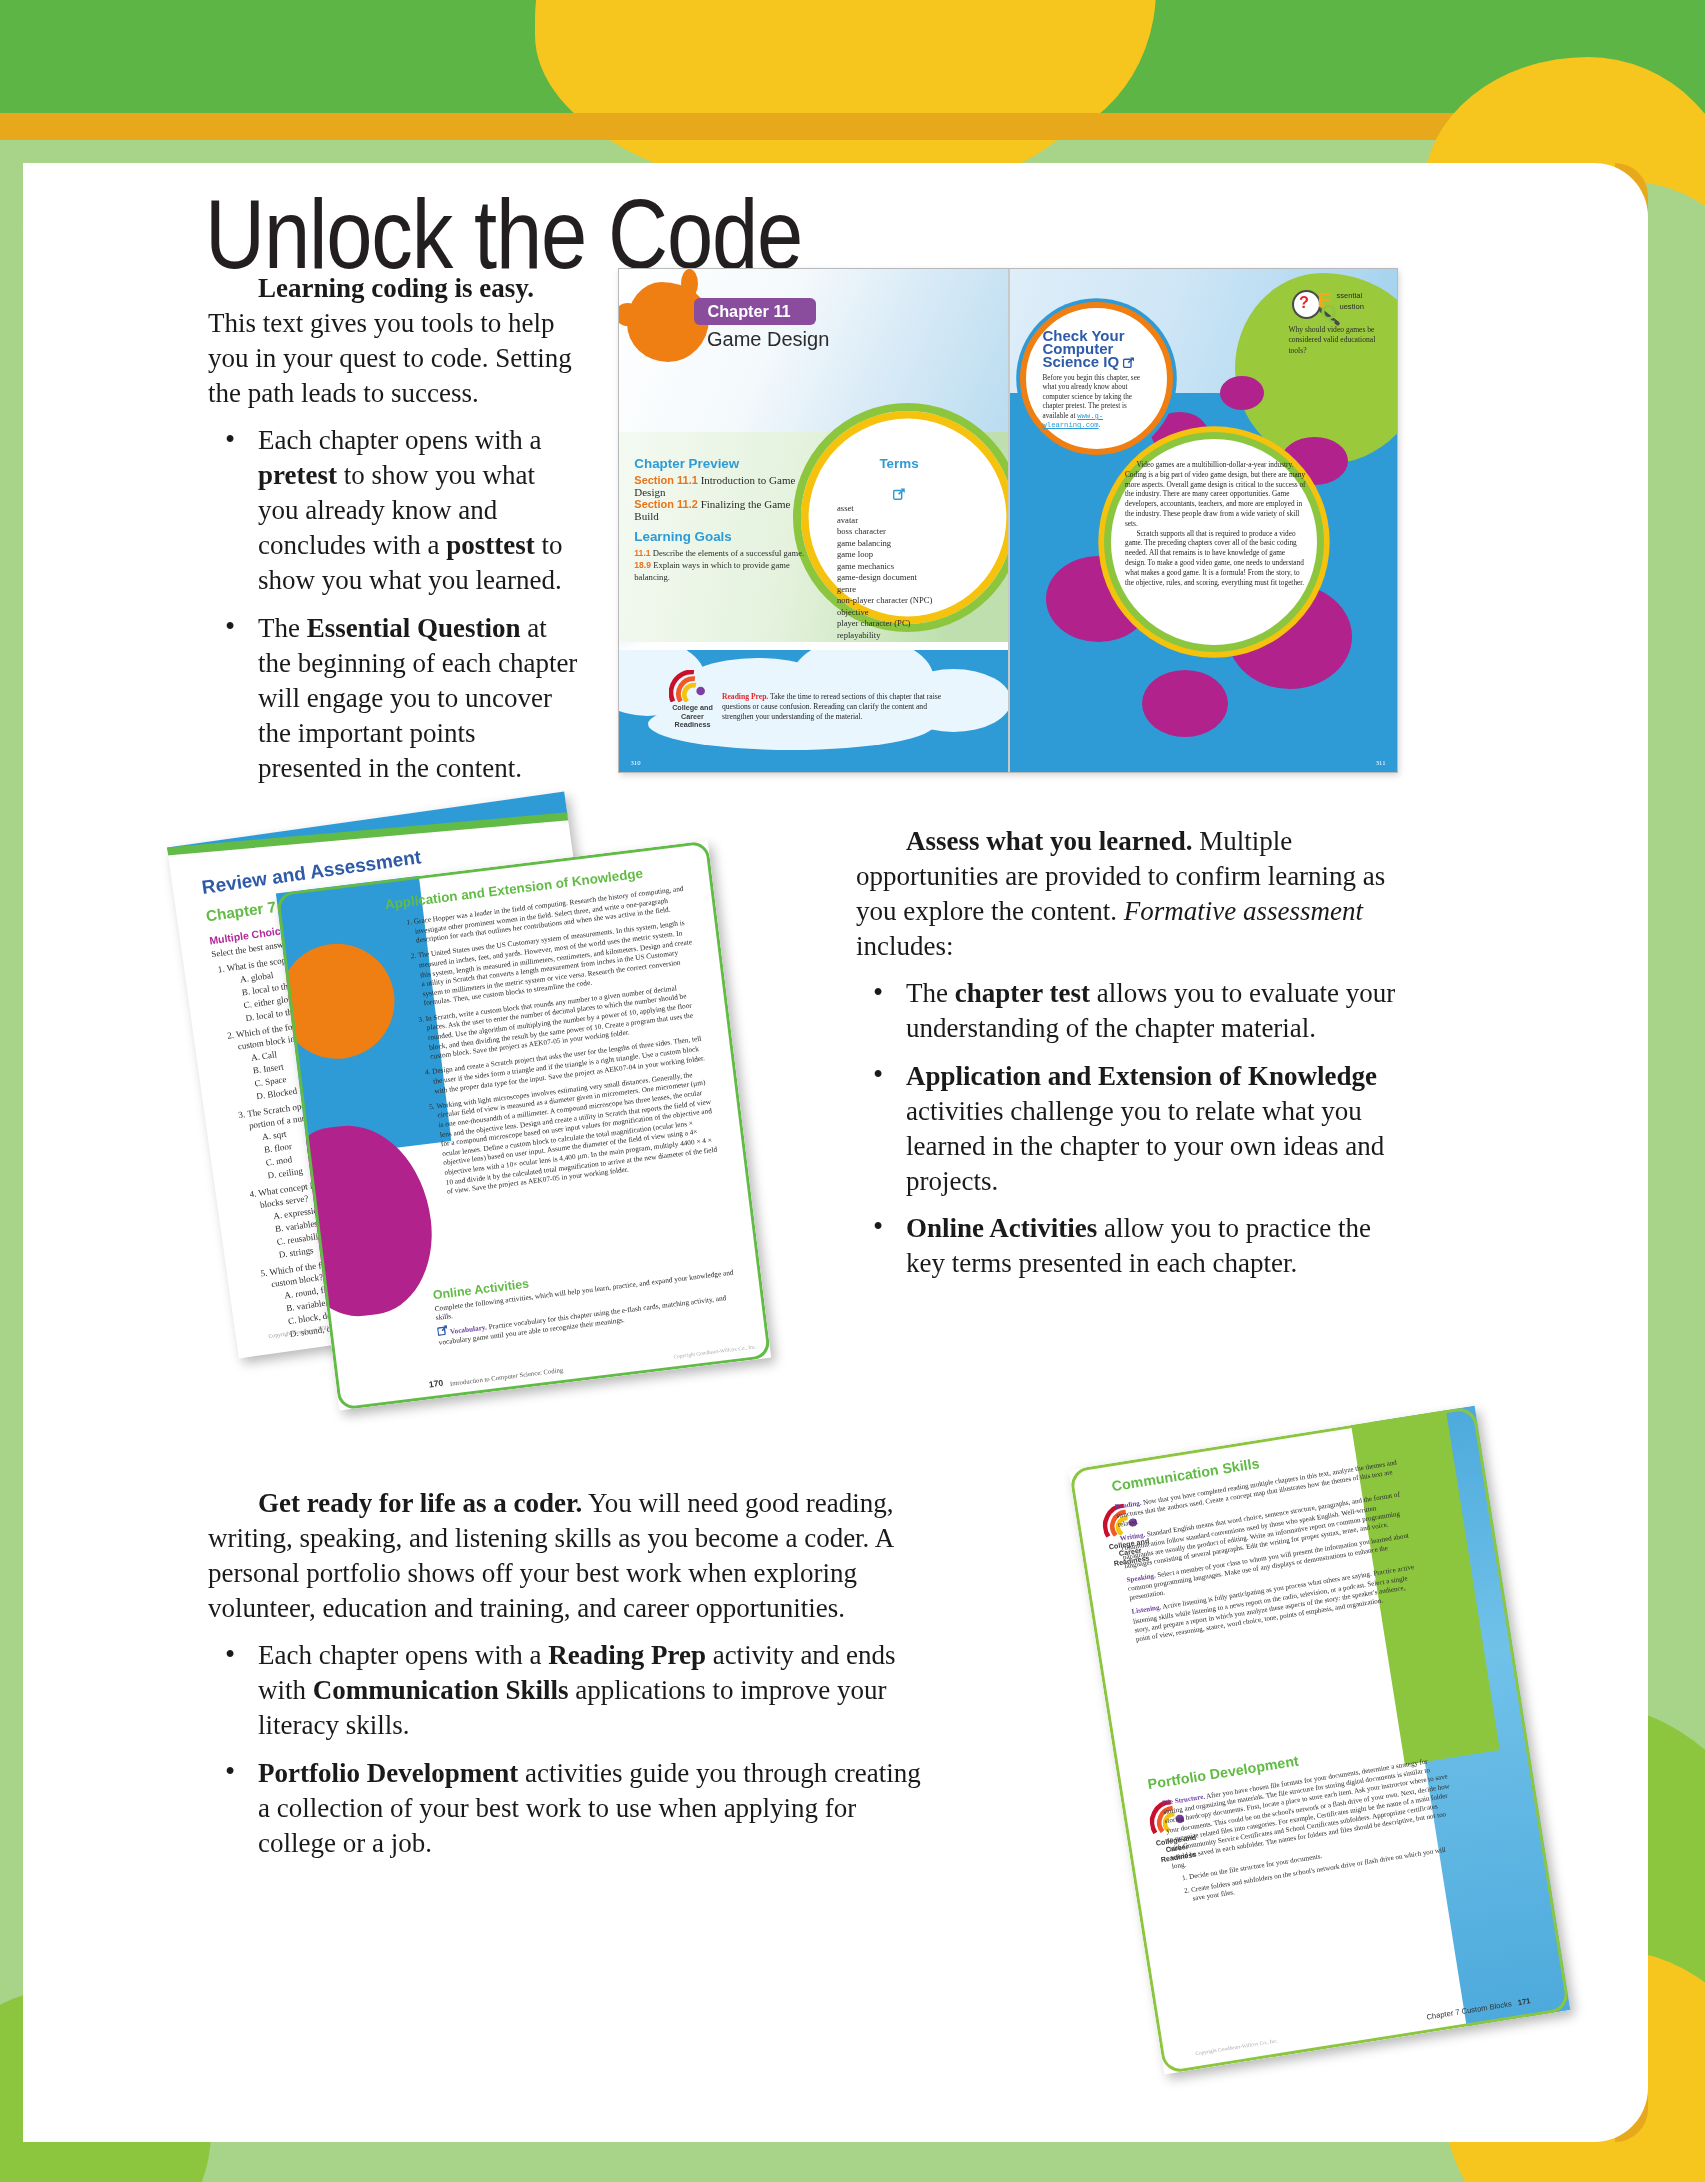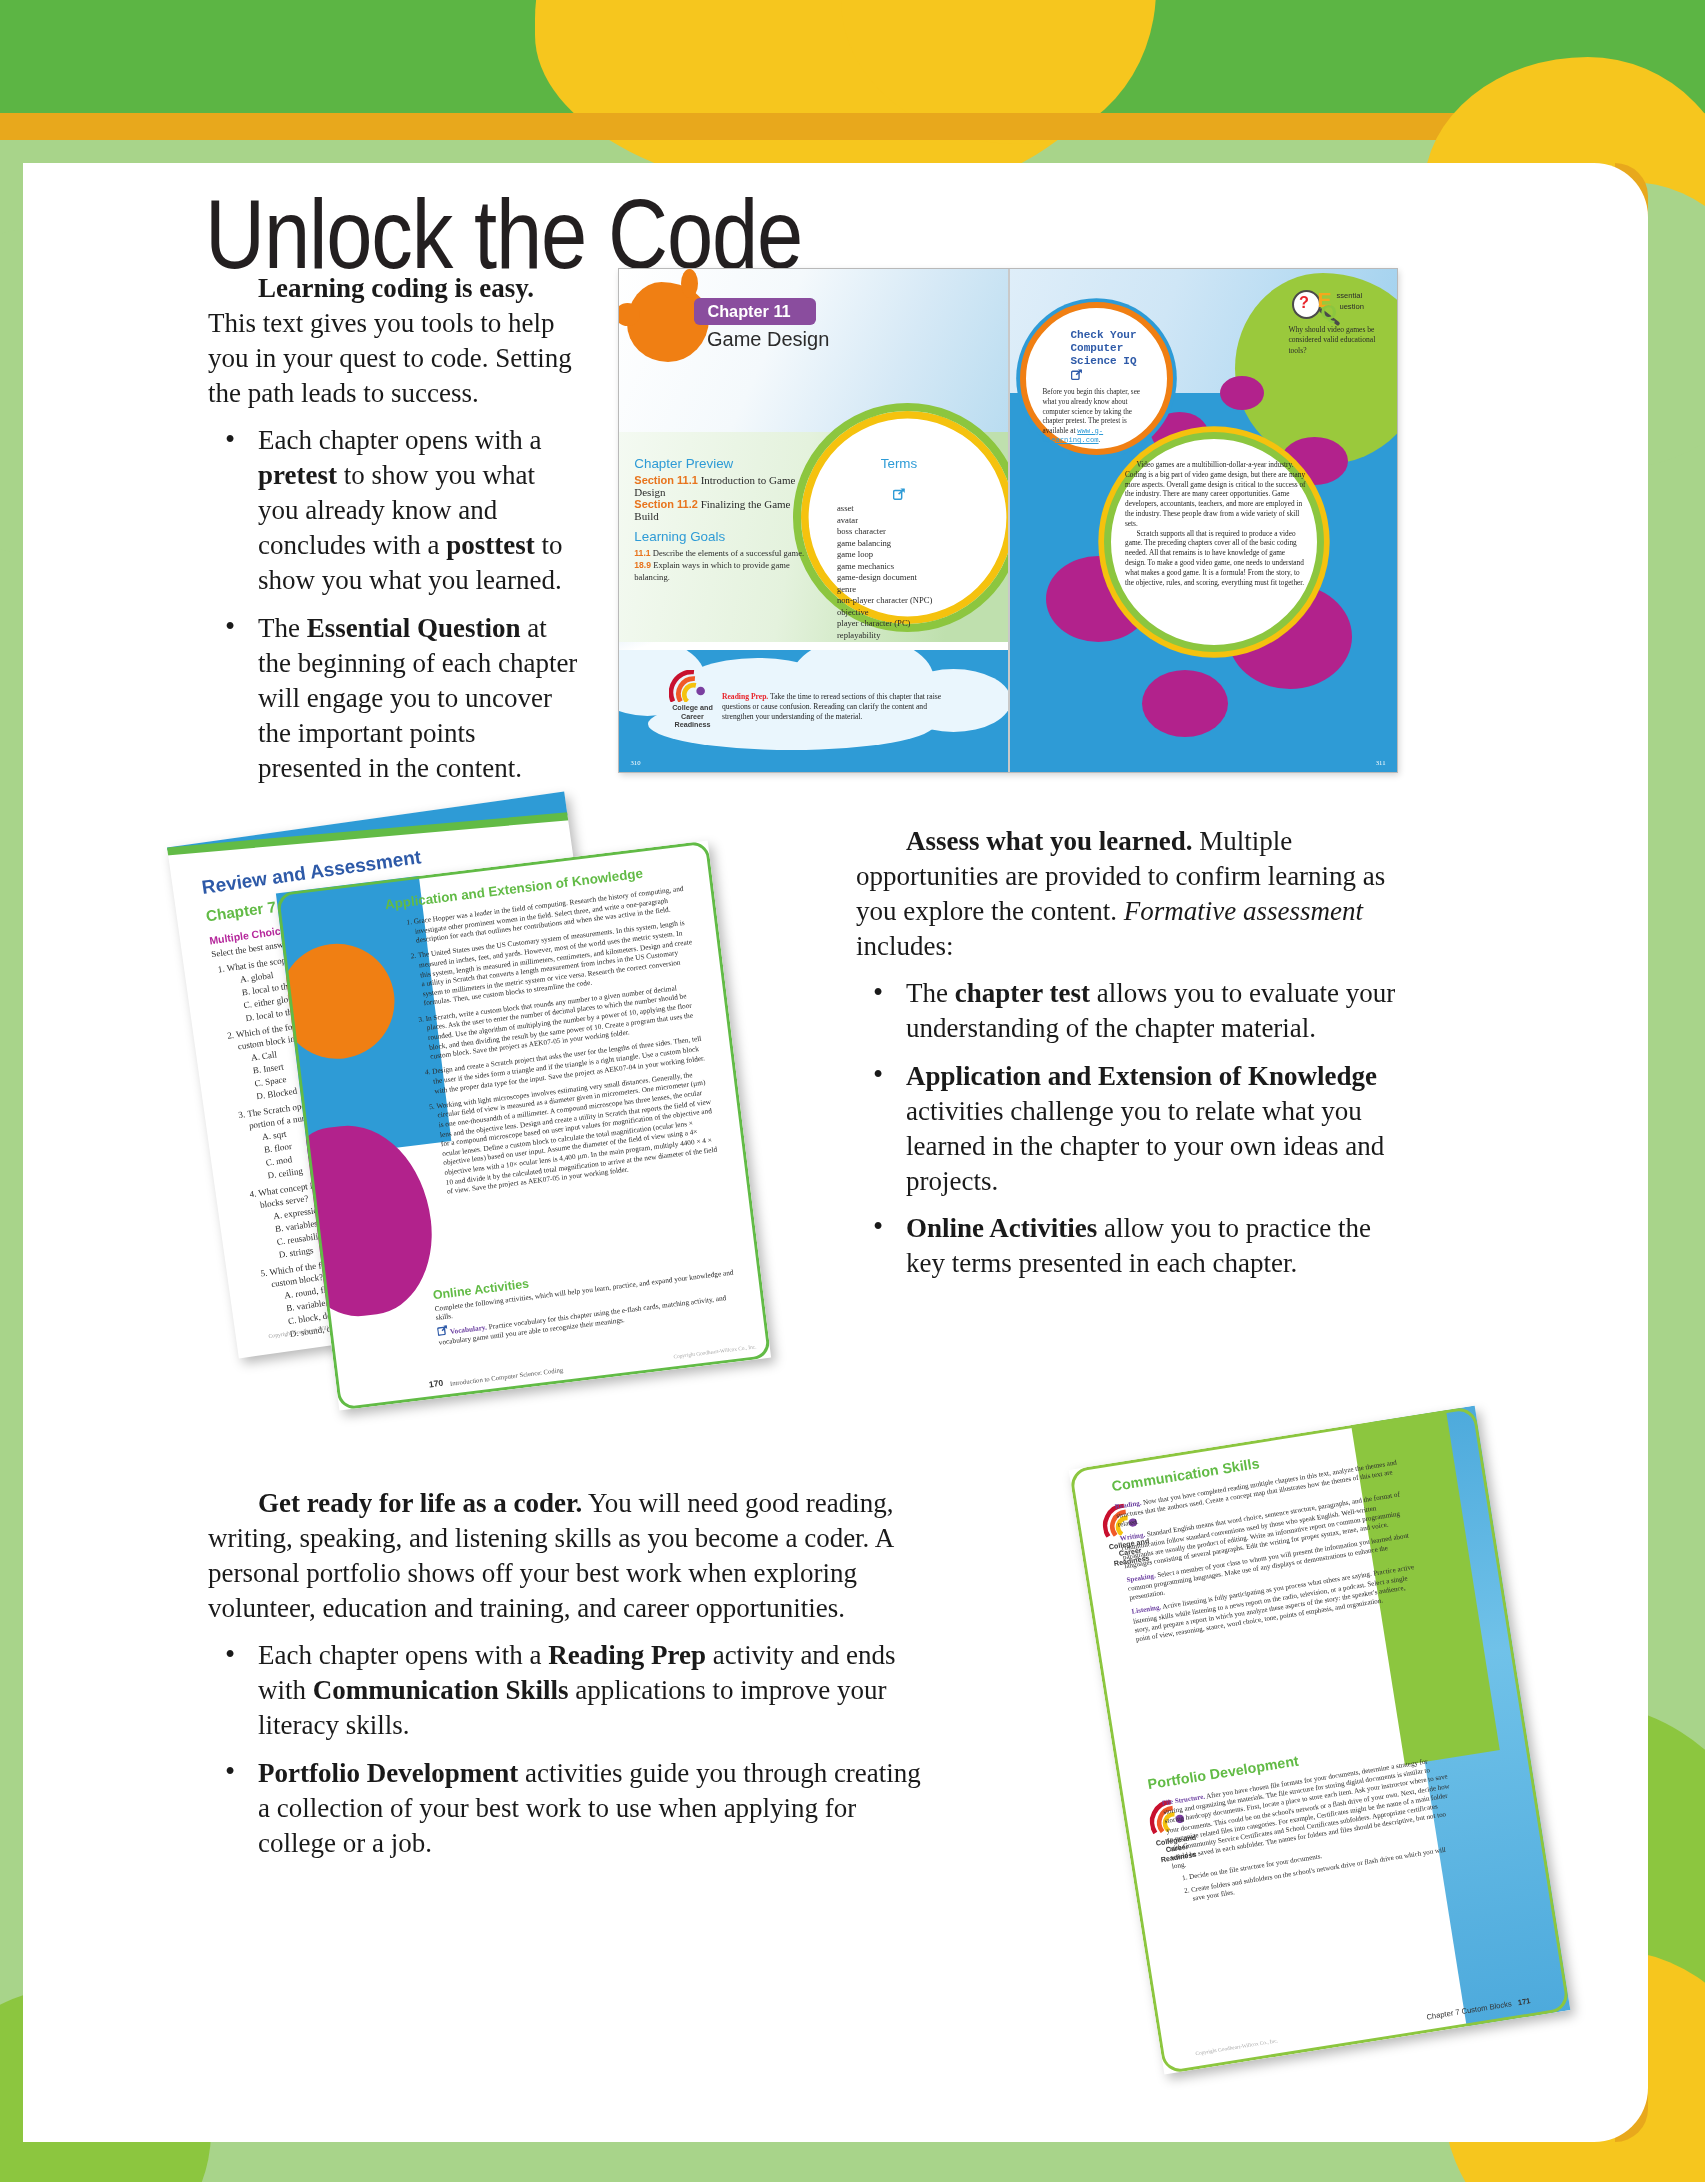--- a/index.html
+++ b/index.html
@@ -139,21 +139,21 @@
     position:absolute; left:0; top:163px; width:100%; height:210px;
     background:linear-gradient(100deg,#f4faf2 0%,#e4f2dd 45%,#bfe0ae 85%);
   }
   .sp-ring-left{
     position:absolute; left:174px; top:134px; width:229px; height:229px; border-radius:50%;
     border:8.6px solid #8cc63f; box-shadow:0 0 0 7.6px #f5c20e inset;
     background:#fff; z-index:12;
   }
   .sp-preview { position:absolute; left:15.3px; top:187px; width:174px; z-index:14;}
   .sp-h {
-    font-family:"Liberation Sans", sans-serif; font-weight:normal;
+    font-family:"Liberation Sans", sans-serif; font-weight:bold;
     color:#2e9bd6; font-size:13.4px; margin-bottom:2.9px;
   }
   .sp-sec { font-size:11px; line-height:12px; color:#2b2b2b; }
   .sp-sec .num { color:#e8741d; font-weight:bold; font-family:"Liberation Sans",sans-serif; }
   .sp-goal { font-size:8.6px; line-height:12px; color:#2b2b2b; }
   .sp-goal .num { color:#e8741d; font-weight:bold; font-family:"Liberation Sans",sans-serif; }
   .sp-terms { position:absolute; left:218px; top:187px; width:124px; z-index:16; }
   .sp-terms .sp-h { display:flex; align-items:center; gap:17px;flex-direction:column; }
   .sp-term-list { font-size:8.6px; line-height:11.5px; color:#2b2b2b; }
   .sp-blue-bottom{
@@ -178,21 +178,21 @@
   
   .sp-right{ position:absolute; left:50%; top:0; width:50%; height:100%; overflow:hidden; background:#2e9bd6; }
   .sp-r-top{ position:absolute; left:0; top:0; width:100%; height:124px;
     background:linear-gradient(110deg,#dfeef9 0%,#cfe6f6 40%,#9fd0ee 100%); }
   .sp-iq-circle{
     position:absolute; left:11.5px; top:32.5px; width:153px; height:153px; border-radius:50%;
     background:#fff; border:6.7px solid #f07f13; z-index:18;
     box-shadow:0 0 0 3.8px #2e9bd6;
   }
   .sp-iq-inner{ padding:21px 15.3px 0 17px; }
-  .sp-iq-h{ font-family:Liberation Mono, monospace; font-weight:bold; color:#2e5aa8; font-size:11px; line-height:13.4px;margin-left:28px;}
+  .sp-iq-h{ font-family:Liberation Sans, sans-serif; font-weight:bold; color:#2e5aa8; font-size:15px; line-height:13.4px;}
   .sp-iq-b{ font-size:7.2px; line-height:9.6px; color:#2b2b2b; margin-top:4.8px;}
   .sp-iq-b a{ color:#2e9bd6;font-family:Liberation Mono, monospace; }
   .sp-eq{ position:absolute; right:9.6px; top:21px; width:99px; z-index:18; }
   .sp-eq-h{ position:relative; height:31px; }
   .sp-eq-mag{
     position:absolute; left:3.8px; top:0; width:29px; height:29px; border-radius:50%;
     background:#fff; border:2.9px solid #4a4a4a;
   }
   .sp-eq-handle{ position:absolute; left:29px; top:25px; width:25px; height:3.8px; background:#4a4a4a; transform:rotate(38deg); border-radius:1.9px;}
   .sp-eq-q{ position:absolute; left:10.5px; top:2.9px; font-family:"Liberation Sans",sans-serif; font-weight:bold; font-size:16.3px; color:#e8242b;}

